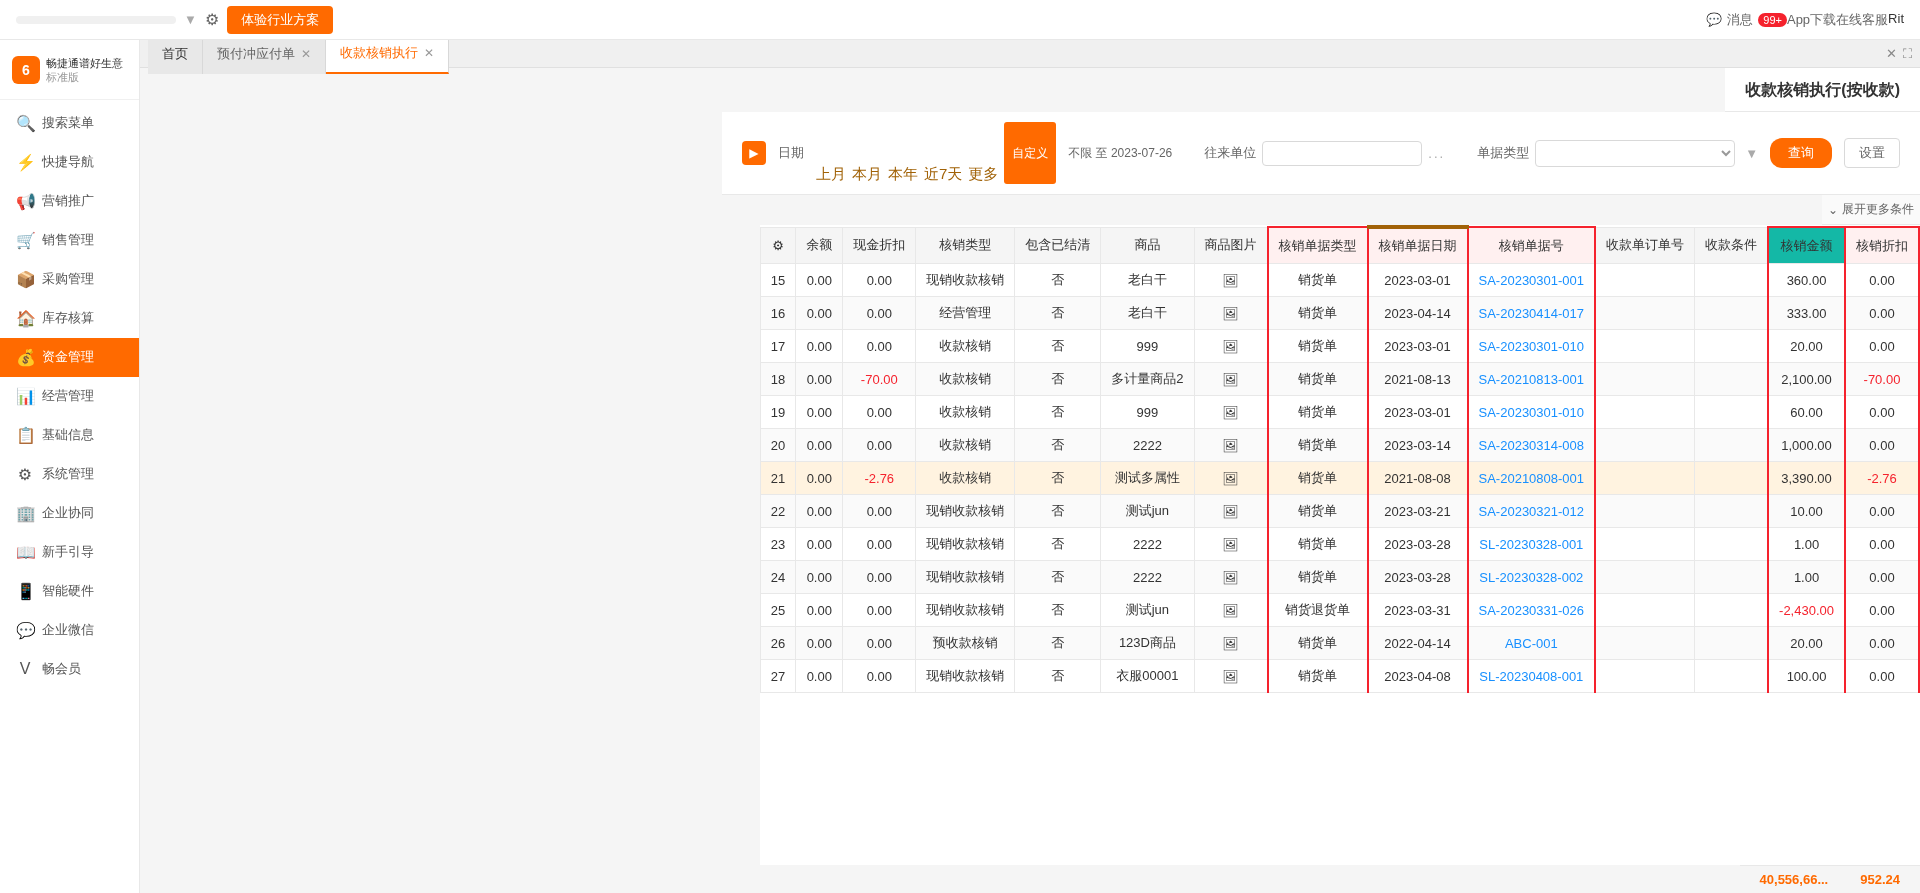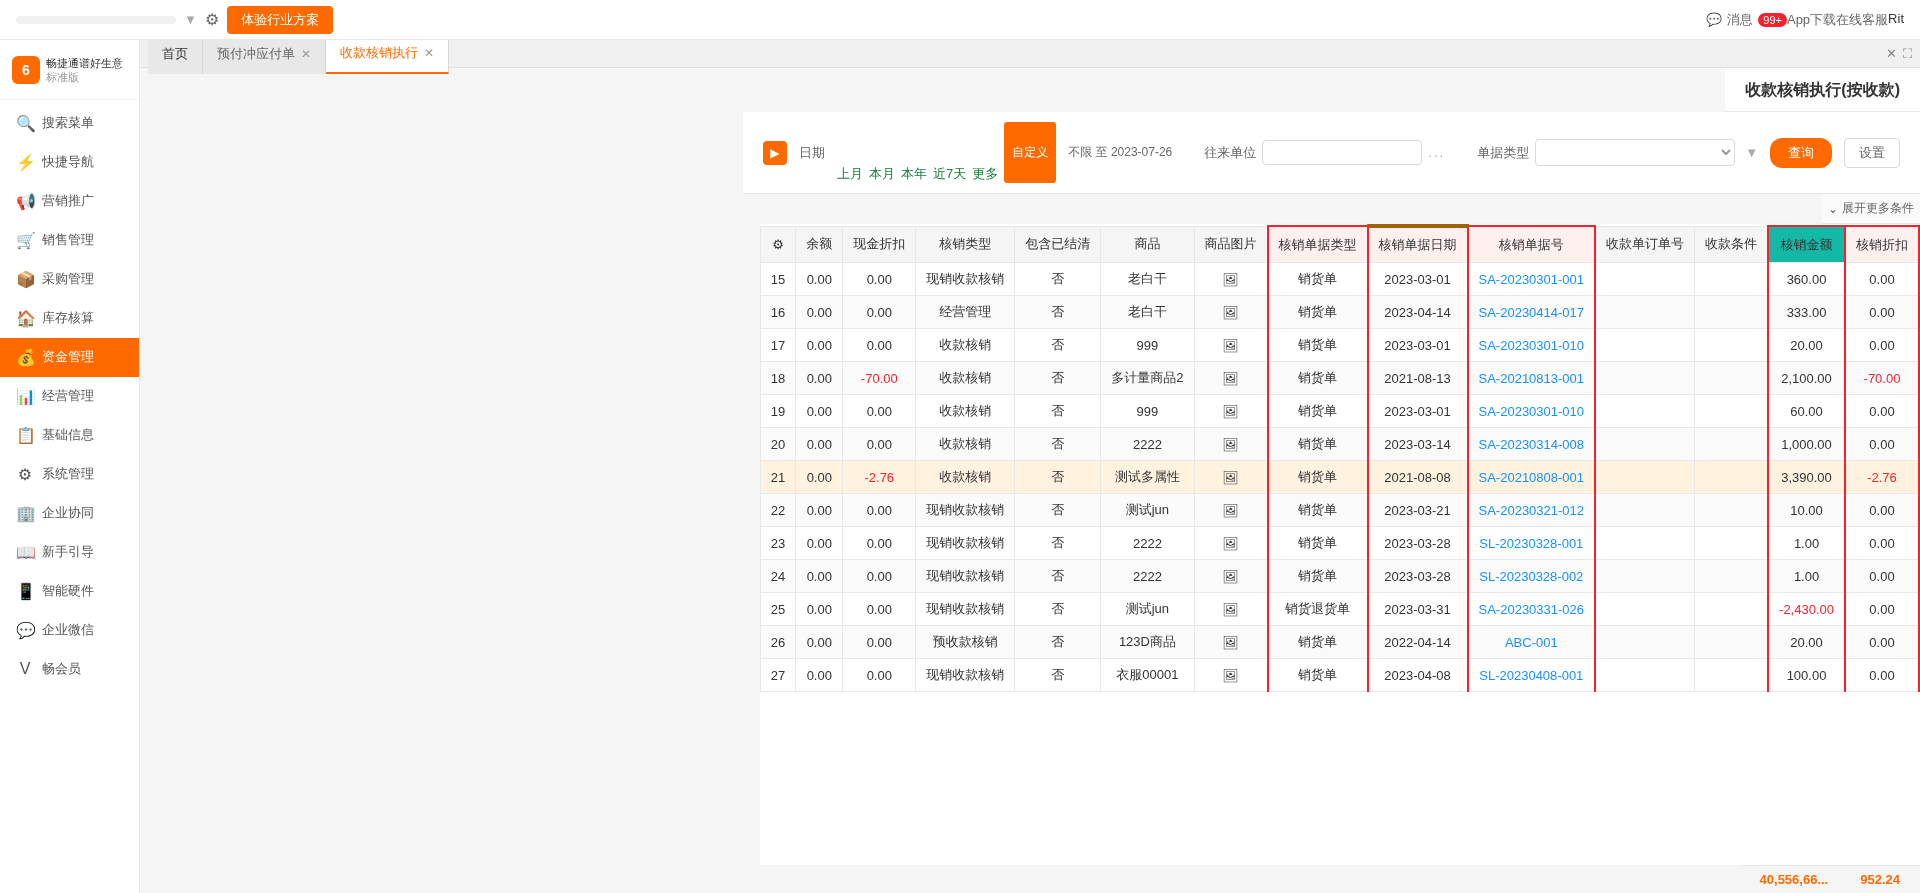--- a/index.html
+++ b/index.html
@@ -128,21 +128,21 @@
     }
     .filter-arrow-btn {
       width: 24px; height: 24px;
       background: #ff6a00;
       border-radius: 4px;
       display: flex; align-items: center; justify-content: center;
       color: #fff; cursor: pointer; font-size: 12px;
     }
     .filter-label { color: #666; font-size: 13px; }
     .filter-date-links { display: flex; gap: 6px; }
-    .filter-date-link { color: #15803d; cursor: pointer; font-size: 13px; margin-top: 43px; }
+    .filter-date-link { color: #a16207; cursor: pointer; font-size: 15px; margin-top: 43px; }
     .filter-custom-btn {
       background: #ff6a00; color: #fff;
       border: none; border-radius: 3px;
       padding: 2px 8px; font-size: 12px; cursor: pointer;
     }
     .filter-field {
       display: flex; align-items: center; gap: 6px;
       margin-left: 20px;
     }
     .filter-input {

